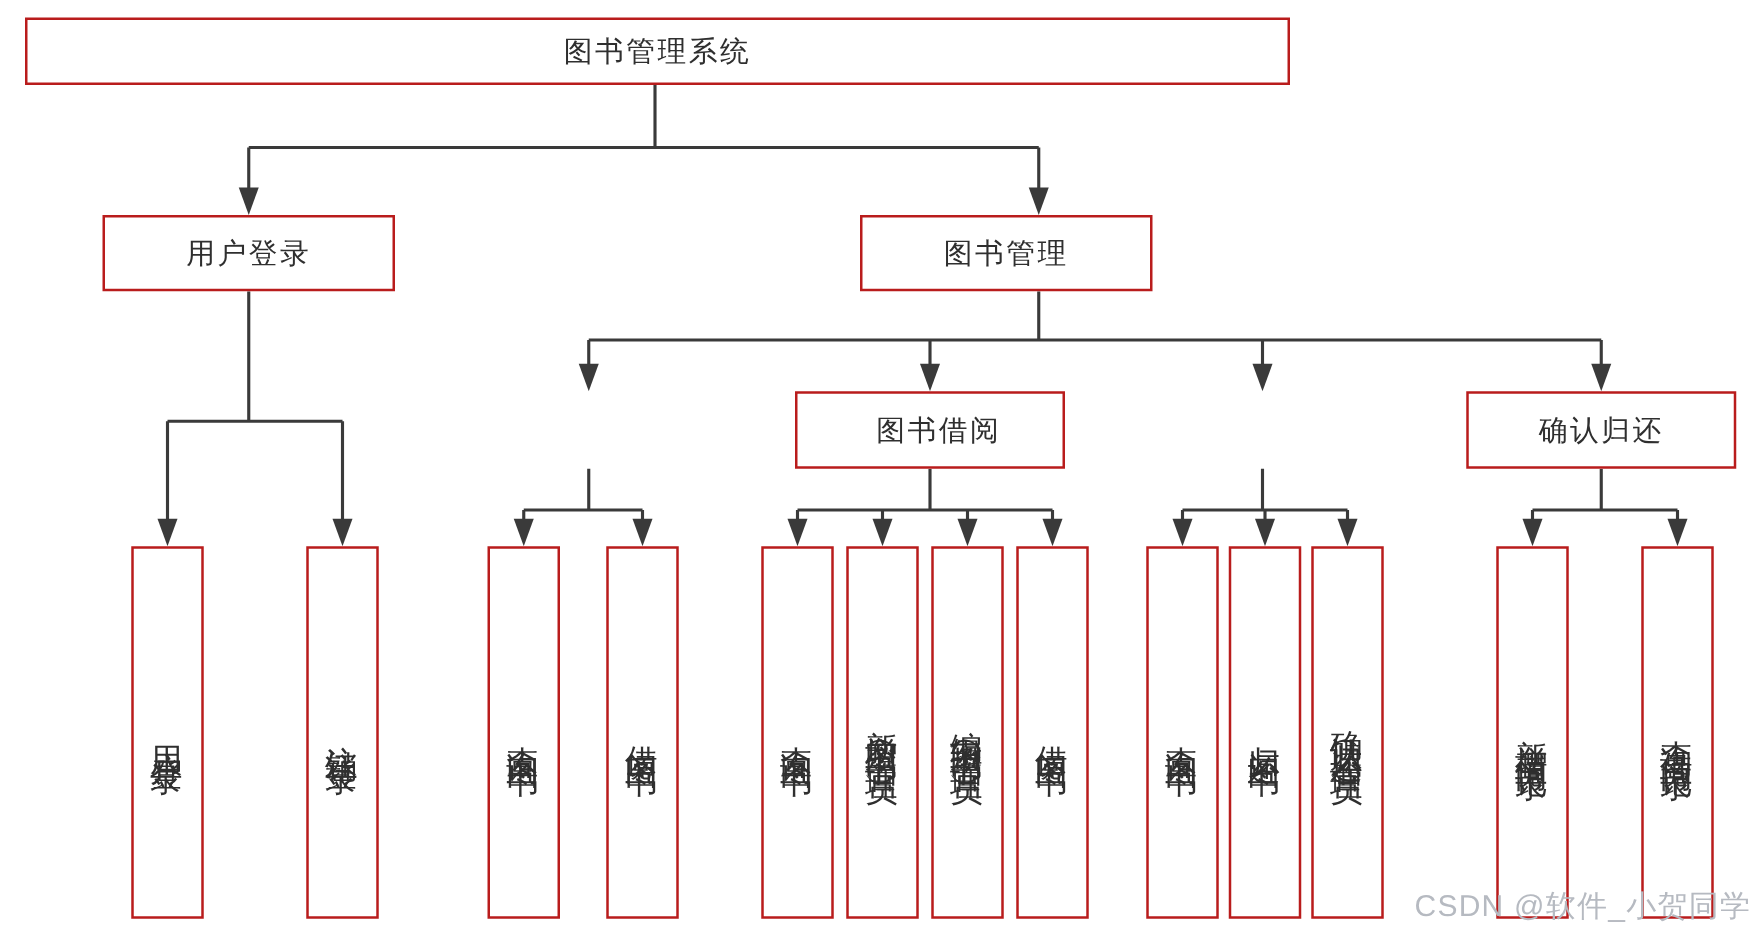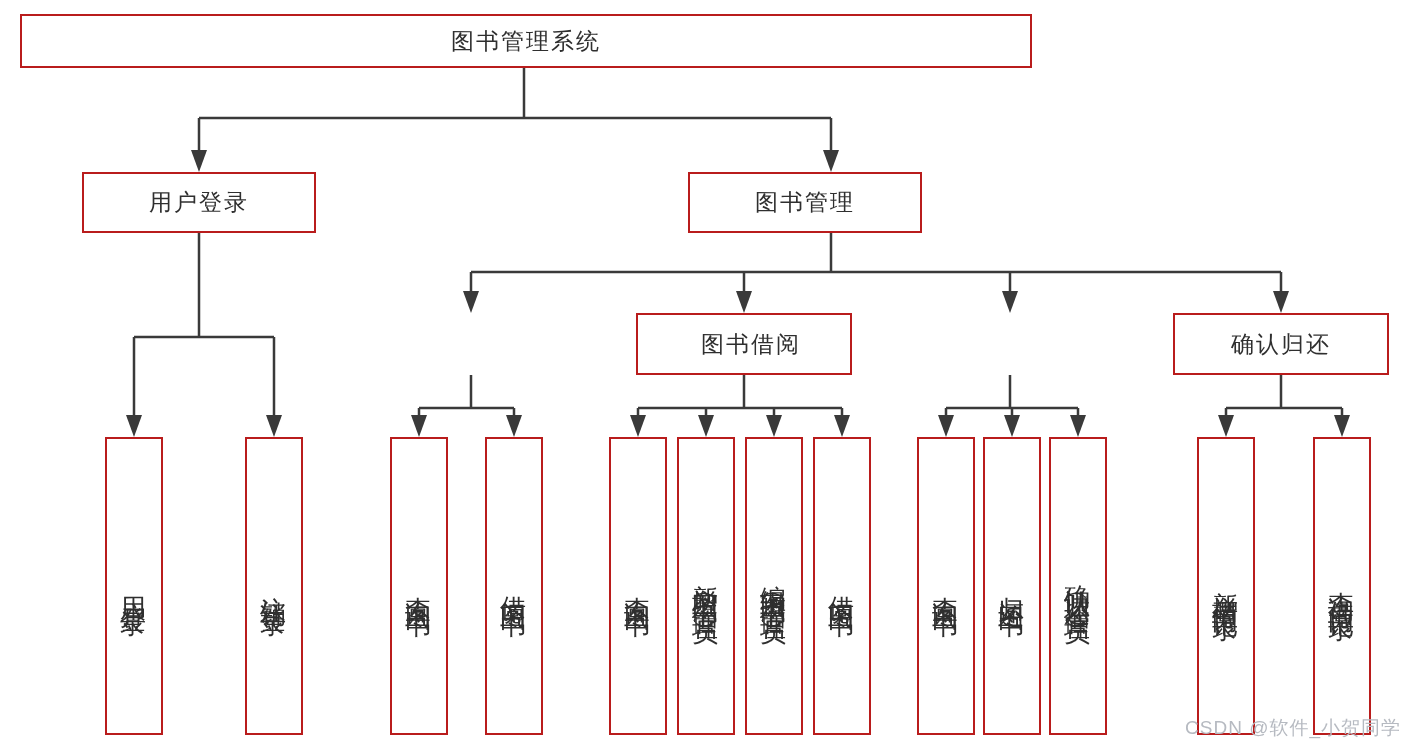--- a/index.html
+++ b/index.html
@@ -34,21 +34,21 @@
   .vbox {
     writing-mode: vertical-rl;
     font-size: 26px;
     letter-spacing: 5px;
     white-space: nowrap;
   }
   .watermark {
     position: absolute;
     right: 4px;
     bottom: 6px;
-    font-size: 19px;
+    font-size: 24px;
     letter-spacing: 1px;
     color: #b6bac1;
     z-index: 3;
   }
 </style>
 </head>
 <body>
 
 <div class="canvas">
 

